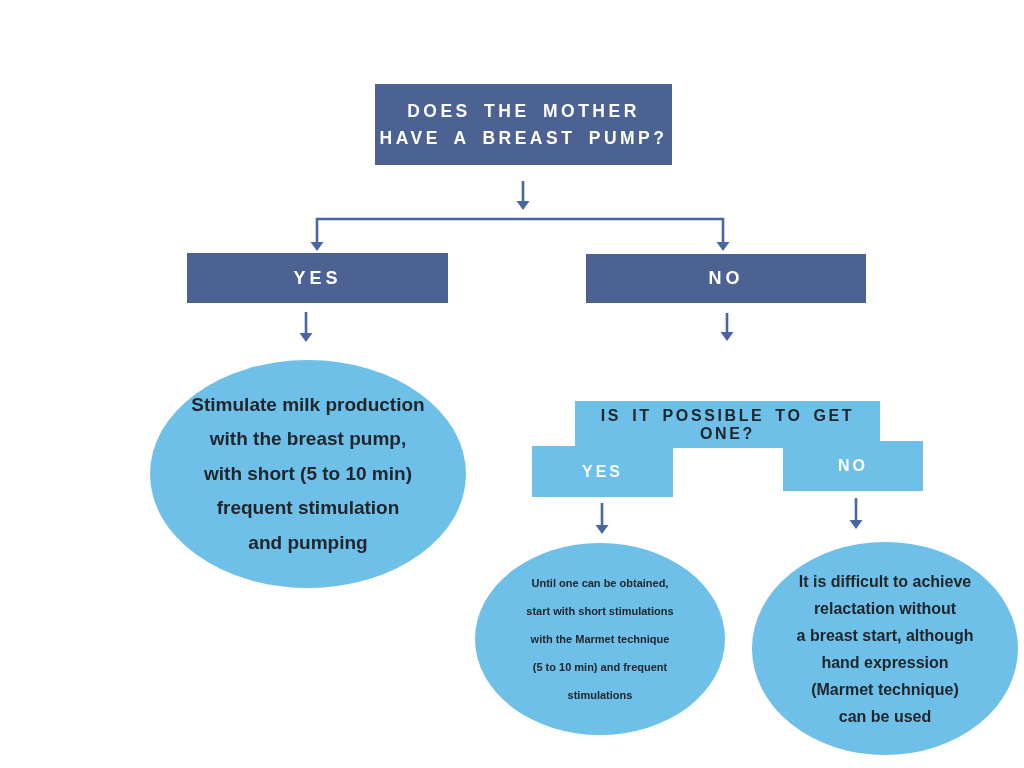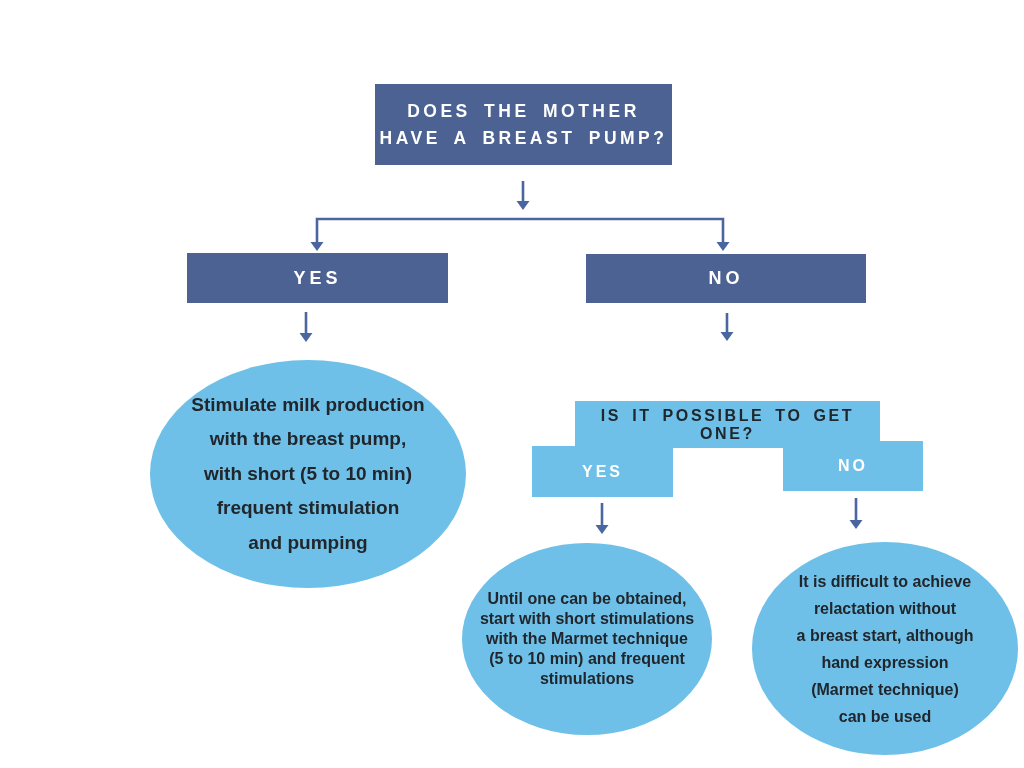--- a/index.html
+++ b/index.html
@@ -62,22 +62,22 @@
     background:var(--light-blue);
     border-radius:50%;
     color:var(--ink);
     font-weight:bold;
   }
   .ellipse-left{
     left:150px;top:360px;width:316px;height:228px;
     font-size:19px;line-height:34.5px;
   }
   .ellipse-mid{
-    left:462px;top:543px;width:250px;height:192px;
-    font-size:16px;line-height:20px;
+    left:475px;top:543px;width:250px;height:192px;
+    font-size:11px;line-height:28px;
   }
   .ellipse-right{
     left:752px;top:542px;width:266px;height:213px;
     font-size:16px;line-height:27px;
   }
 </style>
 </head>
 <body>
 
 <div class="canvas">

